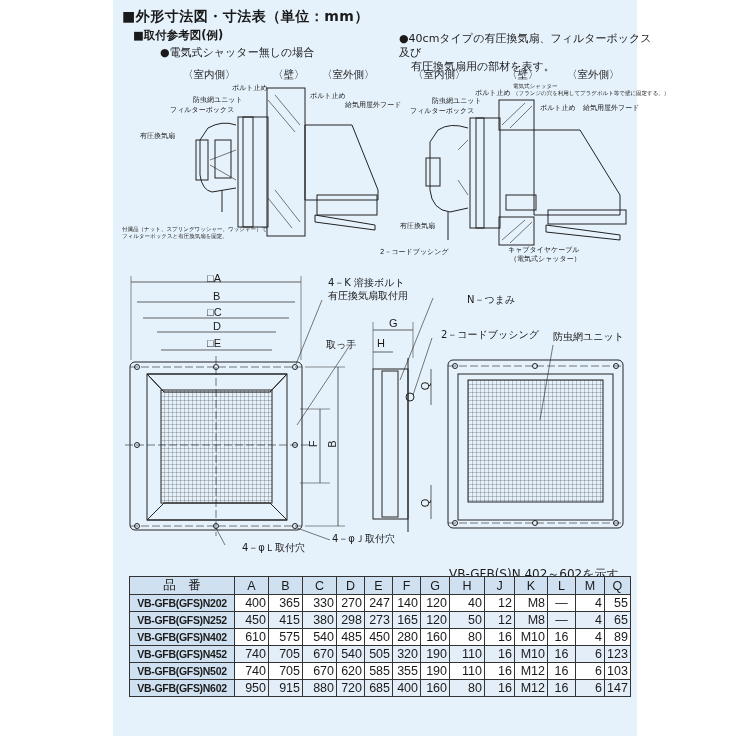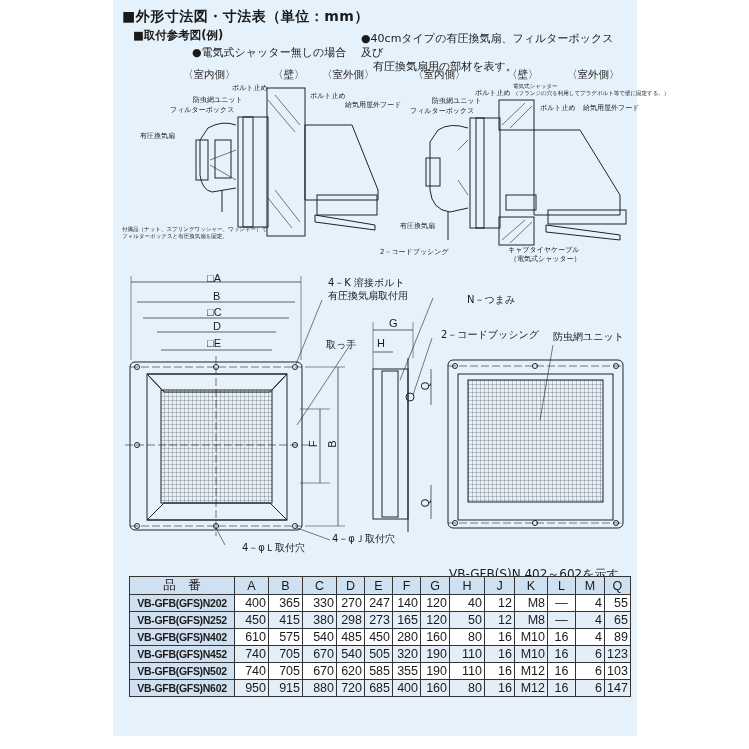--- a/index.html
+++ b/index.html
@@ -1,22 +1,22 @@
 <!DOCTYPE html>
 <html><head>
 <meta charset="utf-8">
 <style>
   html, body { margin:0; padding:0; background:#ffffff; }
   body { width:749px; height:749px; position:relative; overflow:hidden;
          font-family:"DejaVu Sans", sans-serif; color:#1a1a1a; }
   .panel { position:absolute; left:113px; top:0; width:524px; height:736px; background:#e6f2fb; }
   .title { position:absolute; left:122px; top:8px; font-size:14px; font-weight:bold; letter-spacing:0.5px; }
   .subtitle { position:absolute; left:133px; top:28px; font-size:11.5px; font-weight:bold;text-align:center; }
-  .note-left { position:absolute; left:160px; top:45px; font-size:11px;margin-left:32px; }
-  .note-right { position:absolute; left:361px; top:32px; font-size:11px; line-height:14px; width:260px; }
+  .note-left { position:absolute; left:160px; top:45px; font-size:11px; }
+  .note-right { position:absolute; left:399px; top:32px; font-size:11px; line-height:14px; width:260px; }
   .lbl { position:absolute; font-size:10.5px; white-space:nowrap;text-align:center; }
   .sm { position:absolute; font-size:7px; white-space:nowrap; }
   .tiny { position:absolute; font-size:5.5px; white-space:nowrap; line-height:7px; }
   .dim { position:absolute; font-size:11px; font-family:"Liberation Sans", sans-serif; white-space:nowrap; }
   .dl { position:absolute; font-size:10px; white-space:nowrap; }
   svg.draw { position:absolute; left:0; top:0; }
   table.spec { position:absolute; left:129px; top:576px; border-collapse:collapse;
                font-family:"Liberation Sans", sans-serif; }
   table.spec th, table.spec td { border:1px solid #333; height:16px; padding:0 2px; font-size:12.5px; }
   table.spec th { background:#cfe0f0; font-weight:normal; text-align:center; }

